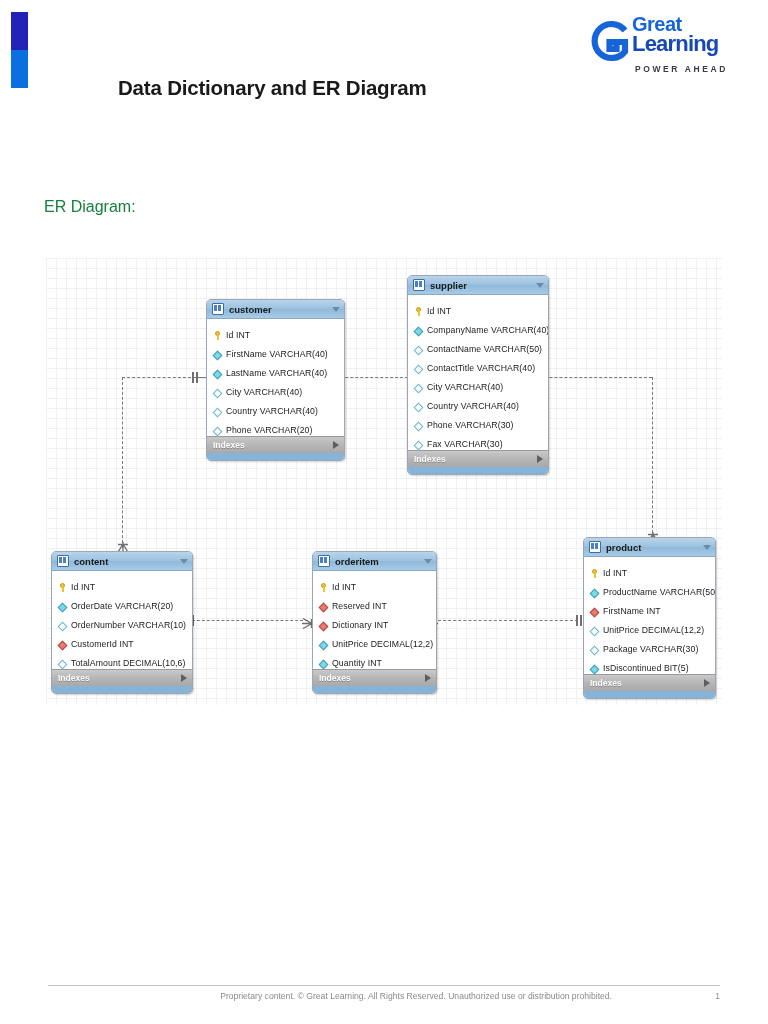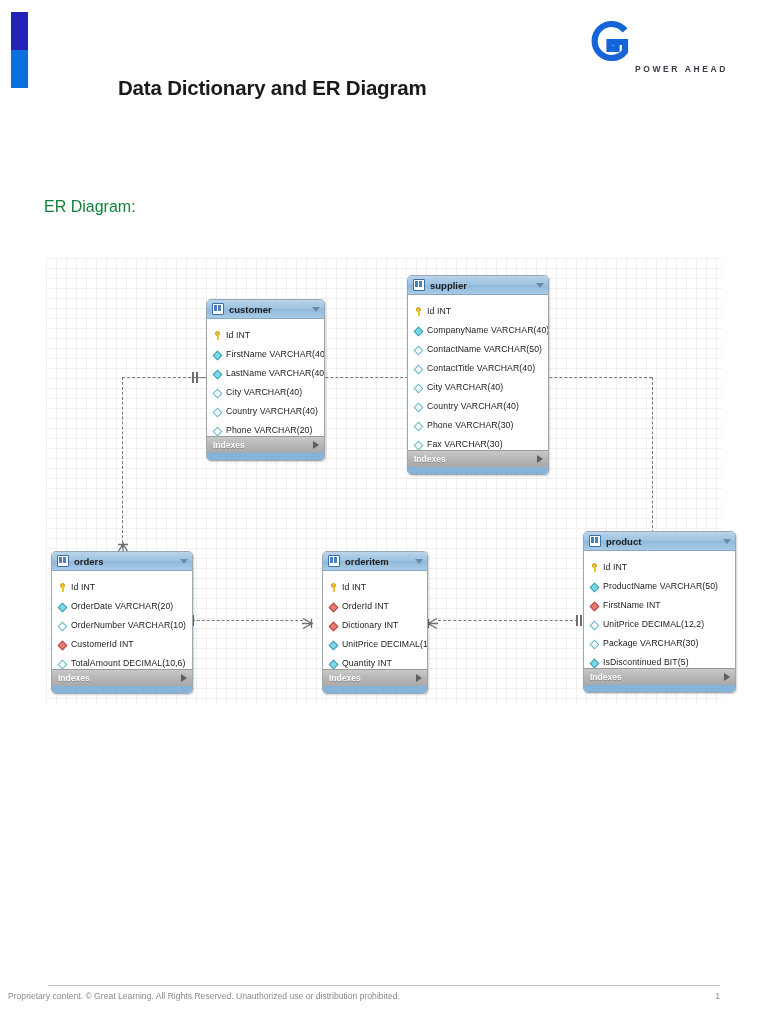--- a/index.html
+++ b/index.html
@@ -302,24 +302,23 @@
     top: 985px;
     width: 672px;
     height: 1px;
     background: #c4c4c4;
   }
   .footer-text {
     position: absolute;
     left: 0;
     top: 991px;
     width: 612px;
-    text-align: left;
+    text-align: right;
     font-size: 8.6px;
     color: #8a8a8a;
-    padding-left: 8px;
   }
   .footer-page {
     position: absolute;
     right: 48px;
     top: 991px;
     font-size: 8.6px;
     color: #8a8a8a;
   }
 </style>
 </head>
@@ -330,20 +329,24 @@
   <div class="accent-bottom"></div>
 </div>
 
 <div class="page-title">Data Dictionary and ER Diagram</div>
 
 <div class="logo">
   <div class="logo-mark">
     <svg width="42" height="42" viewBox="0 0 42 42">
       <path d="M38 10.5 A17 17 0 1 0 38 31.5 L38 22 L22.5 22 L22.5 29 L29.5 29 L29.5 24.5" fill="none" stroke="#1565d8" stroke-width="6.2" stroke-linecap="butt"></path>
     </svg>
+  </div>
+  <div class="logo-words">
+    <span class="logo-great">Great</span>
+    <span class="logo-learning">Learning</span>
   </div>
   <div class="logo-tagline">POWER AHEAD</div>
 </div>
 
 <div class="section-label">ER Diagram:</div>
 
 <div class="canvas">
 
   <div class="rel-h" style="left:76px; top:119px; width:130px;"></div>
   <div class="rel-v" style="left:76px; top:119px; height:171px;"></div>
@@ -376,21 +379,21 @@
 
   <div class="rel-h" style="left:392px; top:362px; width:140px;"></div>
   <div class="crow" style="left:380px; top:357px;">
     <svg width="13" height="11" viewBox="0 0 13 11">
       <path d="M1 5.5 L12 5.5 M2 5.5 L11 0.5 M2 5.5 L11 10.5 M2.5 1 L2.5 10" stroke="#6e6e6e" stroke-width="1.3" fill="none"></path>
     </svg>
   </div>
   <div class="tick" style="left:530px; top:357px; width:1.5px; height:11px;"></div>
   <div class="tick" style="left:534px; top:357px; width:1.5px; height:11px;"></div>
 
-  <div class="er-table" style="left:160px; top:41px; width:119px;">
+  <div class="er-table" style="left:160px; top:41px; width:139px;">
     <div class="tbl-header">
       <span class="tbl-icon"></span>
       <span class="tbl-name">customer</span>
       <span class="tbl-caret"></span>
     </div>
     <div class="tbl-fields">
       <div class="field-row">
         <span class="field-icon ic-pk"></span>
         <span class="field-text">Id INT</span>
       </div>
@@ -465,21 +468,21 @@
     <div class="tbl-indexes">
       <span class="idx-label">Indexes</span>
       <span class="idx-arrow"></span>
     </div>
     <div class="tbl-foot"></div>
   </div>
 
   <div class="er-table" style="left:5px; top:293px; width:142px;">
     <div class="tbl-header">
       <span class="tbl-icon"></span>
-      <span class="tbl-name">orders</span>
+      <span class="tbl-name">content</span>
       <span class="tbl-caret"></span>
     </div>
     <div class="tbl-fields">
       <div class="field-row">
         <span class="field-icon ic-pk"></span>
         <span class="field-text">Id INT</span>
       </div>
       <div class="field-row">
         <span class="field-icon ic-nn"></span>
         <span class="field-text">OrderDate VARCHAR(20)</span>
@@ -497,34 +500,34 @@
         <span class="field-text">TotalAmount DECIMAL(10,6)</span>
       </div>
     </div>
     <div class="tbl-indexes">
       <span class="idx-label">Indexes</span>
       <span class="idx-arrow"></span>
     </div>
     <div class="tbl-foot"></div>
   </div>
 
-  <div class="er-table" style="left:276px; top:293px; width:106px;">
+  <div class="er-table" style="left:266px; top:293px; width:125px;">
     <div class="tbl-header">
       <span class="tbl-icon"></span>
       <span class="tbl-name">orderitem</span>
       <span class="tbl-caret"></span>
     </div>
     <div class="tbl-fields">
       <div class="field-row">
         <span class="field-icon ic-pk"></span>
         <span class="field-text">Id INT</span>
       </div>
       <div class="field-row">
         <span class="field-icon ic-fk"></span>
-        <span class="field-text">OrderId INT</span>
+        <span class="field-text">Reserved INT</span>
       </div>
       <div class="field-row">
         <span class="field-icon ic-fk"></span>
         <span class="field-text">Dictionary INT</span>
       </div>
       <div class="field-row">
         <span class="field-icon ic-nn"></span>
         <span class="field-text">UnitPrice DECIMAL(12,2)</span>
       </div>
       <div class="field-row">
@@ -532,21 +535,21 @@
         <span class="field-text">Quantity INT</span>
       </div>
     </div>
     <div class="tbl-indexes">
       <span class="idx-label">Indexes</span>
       <span class="idx-arrow"></span>
     </div>
     <div class="tbl-foot"></div>
   </div>
 
-  <div class="er-table" style="left:537px; top:273px; width:153px;">
+  <div class="er-table" style="left:537px; top:279px; width:133px;">
     <div class="tbl-header">
       <span class="tbl-icon"></span>
       <span class="tbl-name">product</span>
       <span class="tbl-caret"></span>
     </div>
     <div class="tbl-fields">
       <div class="field-row">
         <span class="field-icon ic-pk"></span>
         <span class="field-text">Id INT</span>
       </div>

